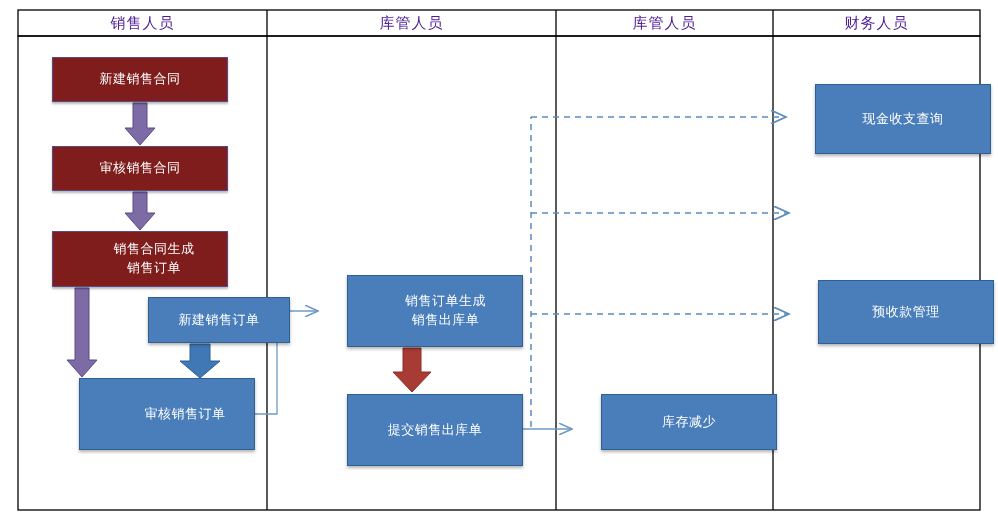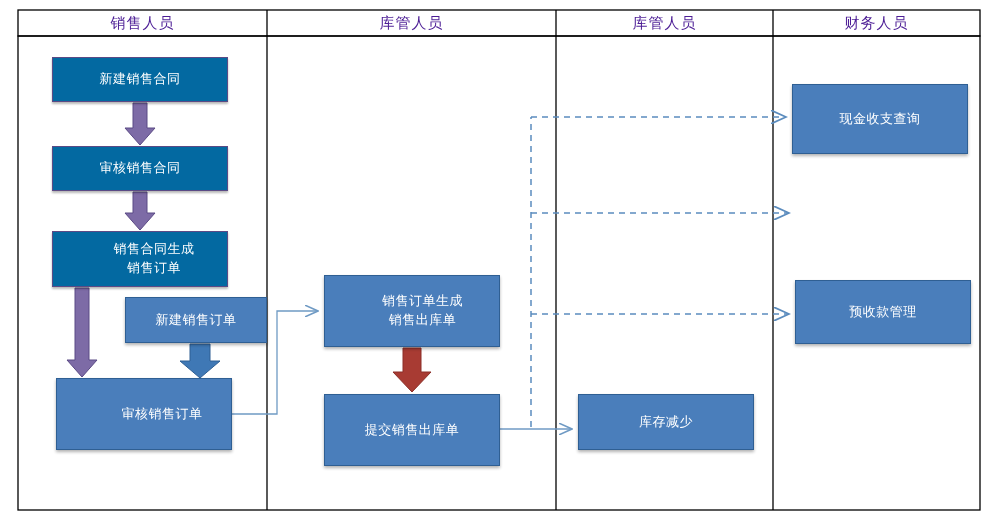--- a/index.html
+++ b/index.html
@@ -4,24 +4,24 @@
 <style>
   html,body{margin:0;padding:0;background:#fff;}
   body{font-family:"DejaVu Sans","Liberation Sans",sans-serif;}
   #stage{position:relative;width:998px;height:519px;overflow:hidden;background:#ffffff;}
   #svgLayer{position:absolute;left:0;top:0;width:998px;height:519px;}
   .lane-header{position:absolute;display:flex;align-items:center;justify-content:center;
     font-size:15px;color:#4c1d95;letter-spacing:1px;}
   .node{position:absolute;box-sizing:border-box;display:flex;align-items:center;
     justify-content:center;text-align:center;color:#ffffff;font-size:13px;line-height:1.45;
     letter-spacing:.5px;}
-  .node.purple{background:#0369a1;border:1px solid #5b4a85;
+  .node.purple{background:#7f1d1d;border:1px solid #5b4a85;
     box-shadow:0 2px 2px rgba(0,0,0,.28);}
   .node.blue{background:#4a7ebb;border:1px solid #2f5f93;
-    box-shadow:0 2px 3px rgba(0,0,0,.3);}
+    box-shadow:0 2px 3px rgba(0,0,0,.3);margin-left:23px;}
   .node span{display:block;white-space:pre-line;}
 </style>
 </head>
 <body>
 
 <div id="stage">
 
   <svg id="svgLayer" viewBox="0 0 998 519">
     <defs>
       <marker id="openArrow" markerWidth="11" markerHeight="9" refX="10" refY="4.5" orient="auto">

